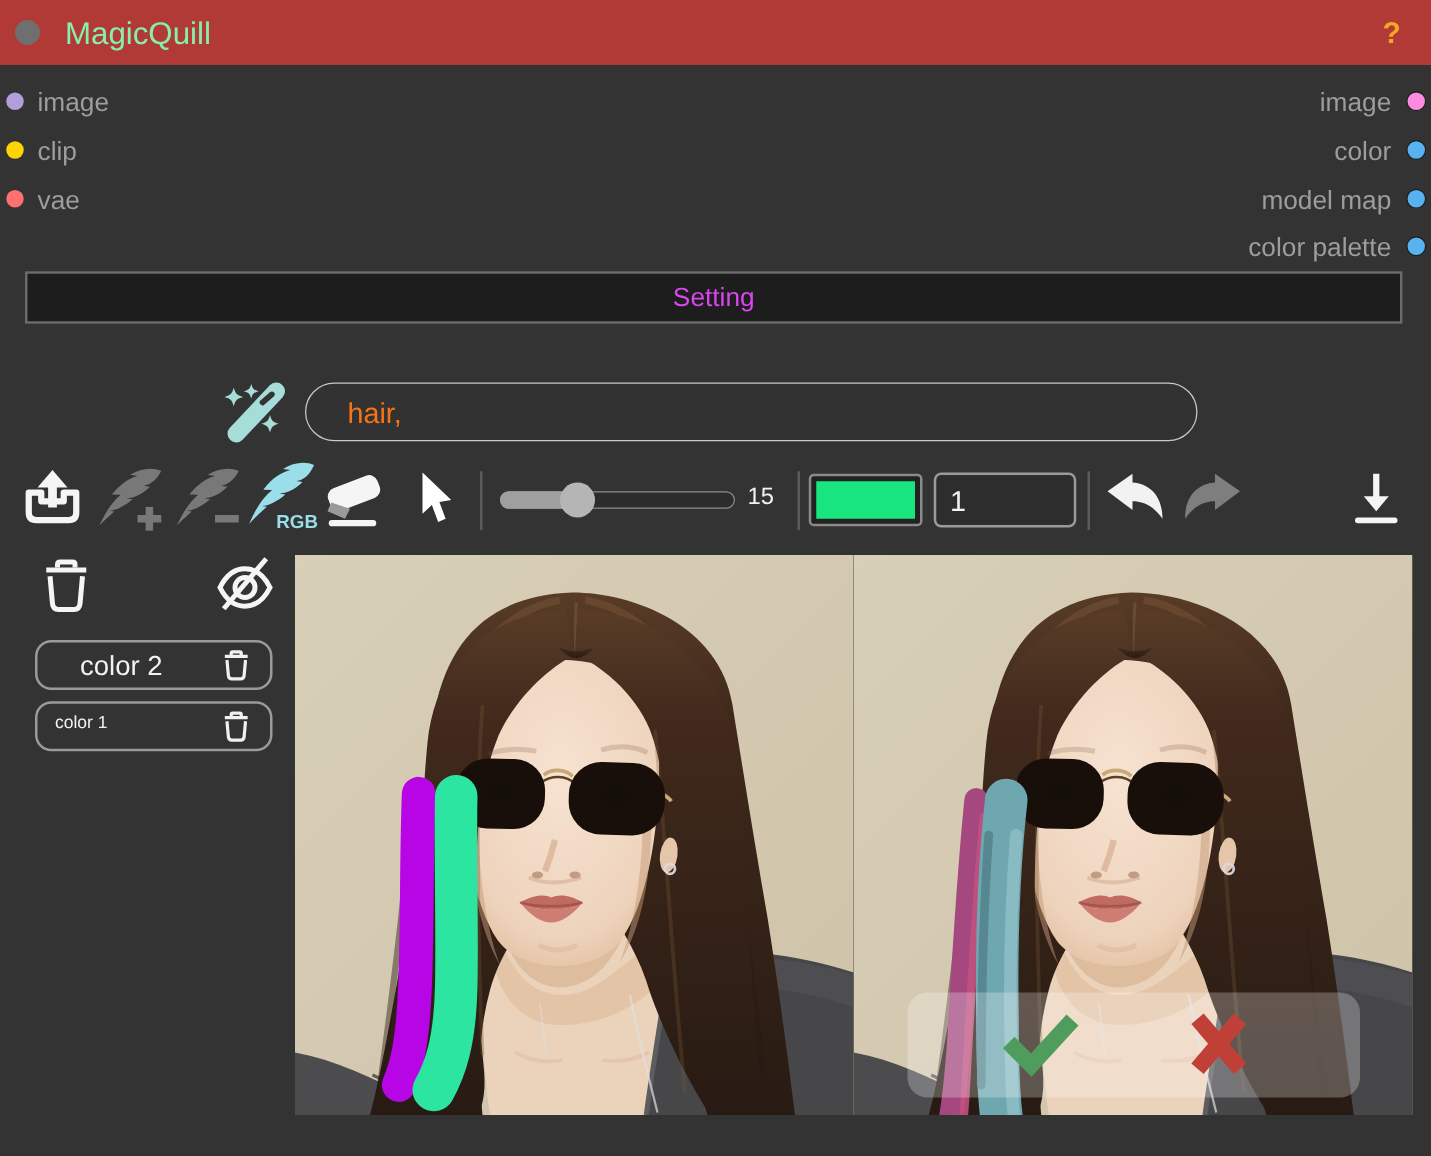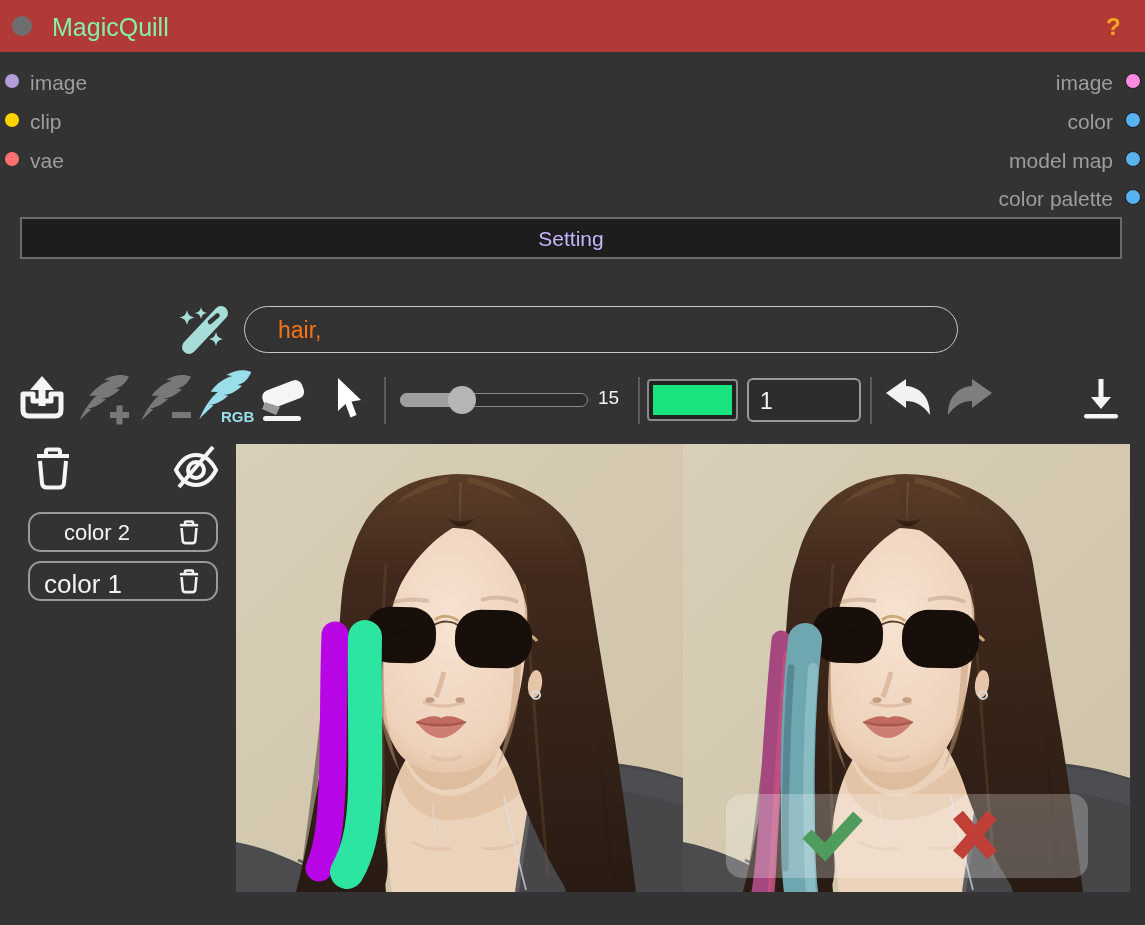--- a/index.html
+++ b/index.html
@@ -28,21 +28,21 @@
 <div class="abs lbl" style="right:32px;top:72px;">image</div>
 <div class="abs rdot" style="left:1125px;top:73px;background:#ff8ae1;"></div>
 <div class="abs lbl" style="right:32px;top:111px;">color</div>
 <div class="abs rdot" style="left:1125px;top:112px;background:#58b2ef;"></div>
 <div class="abs lbl" style="right:32px;top:150px;">model map</div>
 <div class="abs rdot" style="left:1125px;top:151px;background:#58b2ef;"></div>
 <div class="abs lbl" style="right:32px;top:188px;">color palette</div>
 <div class="abs rdot" style="left:1125px;top:189px;background:#58b2ef;"></div>
 
 <div class="abs" style="left:20px;top:217px;width:1102px;height:42px;background:#1d1d1d;border:2px solid #6b6b6b;box-sizing:border-box;"></div>
-<div class="abs" style="left:20px;top:227px;width:1102px;text-align:center;color:#c4b5fd;font-size:21px;">Setting</div>
+<div class="abs" style="left:20px;top:227px;width:1102px;text-align:center;color:#d946ef;font-size:21px;">Setting</div>
 
 <svg class="abs" style="left:176px;top:303px;" width="54" height="54" viewBox="0 0 54 54">
   <line x1="13" y1="44" x2="45" y2="10" stroke="#a6ddd9" stroke-width="14" stroke-linecap="round"></line>
   <line x1="34" y1="19" x2="41.5" y2="12.5" stroke="#333333" stroke-width="4.5" stroke-linecap="round"></line>
   <g fill="#a6ddd9">
     <path d="M11,7 C12.4,12.1 13.4,13.1 18.5,14.5 C13.4,15.9 12.4,16.9 11,22 C9.6,16.9 8.6,15.9 3.5,14.5 C8.6,13.1 9.6,12.1 11,7 Z"></path>
     <path d="M25,4 C26.1,8.1 26.9,8.9 31,10 C26.9,11.1 26.1,11.9 25,16 C23.9,11.9 23.1,11.1 19,10 C23.1,8.9 23.9,8.1 25,4 Z"></path>
     <path d="M40,29 C41.3,33.7 42.3,34.7 47,36 C42.3,37.3 41.3,38.3 40,43 C38.7,38.3 37.7,37.3 33,36 C37.7,34.7 38.7,33.7 40,29 Z"></path>
   </g>
 </svg>
@@ -135,21 +135,21 @@
 <div class="abs" style="left:28px;top:512px;width:190px;height:40px;border:2px solid #9a9a9a;border-radius:13px;box-sizing:border-box;"></div>
 <div class="abs" style="left:44px;top:520px;color:#f2f2f2;font-size:22px;margin-left:20px;">color 2</div>
 <svg class="abs" style="left:177px;top:518px;" width="24" height="28" viewBox="0 0 42 44">
   <g stroke="#f0f0f0" stroke-width="4.5" fill="none">
     <path d="M14,8 L14,5.5 Q14,3.5 16,3.5 L26,3.5 Q28,3.5 28,5.5 L28,8"></path>
     <line x1="5" y1="10" x2="37" y2="10"></line>
     <path d="M8,15 L10,37 q0.4,4.5 4.9,4.5 h12.2 q4.5,0 4.9,-4.5 L34,15"></path>
   </g>
 </svg>
 <div class="abs" style="left:28px;top:561px;width:190px;height:40px;border:2px solid #9a9a9a;border-radius:13px;box-sizing:border-box;"></div>
-<div class="abs" style="left:44px;top:569px;color:#f2f2f2;font-size:26px;">color 1</div>
+<div class="abs" style="left:44px;top:569px;color:#f2f2f2;font-size:14px;">color 1</div>
 <svg class="abs" style="left:177px;top:567px;" width="24" height="28" viewBox="0 0 42 44">
   <g stroke="#f0f0f0" stroke-width="4.5" fill="none">
     <path d="M14,8 L14,5.5 Q14,3.5 16,3.5 L26,3.5 Q28,3.5 28,5.5 L28,8"></path>
     <line x1="5" y1="10" x2="37" y2="10"></line>
     <path d="M8,15 L10,37 q0.4,4.5 4.9,4.5 h12.2 q4.5,0 4.9,-4.5 L34,15"></path>
   </g>
 </svg>
 
 <svg class="abs" style="left:236px;top:444px;" width="447" height="448" viewBox="0 0 447 448">
   <defs>

